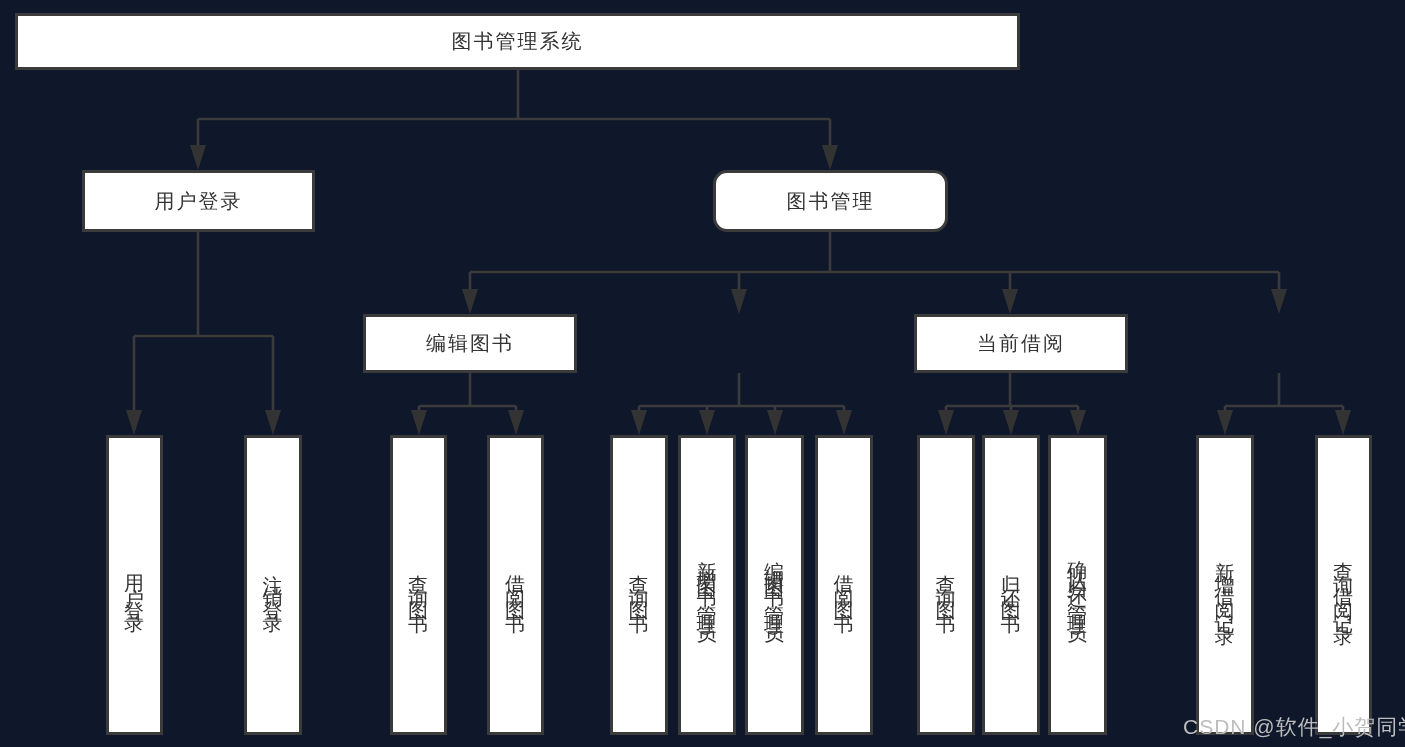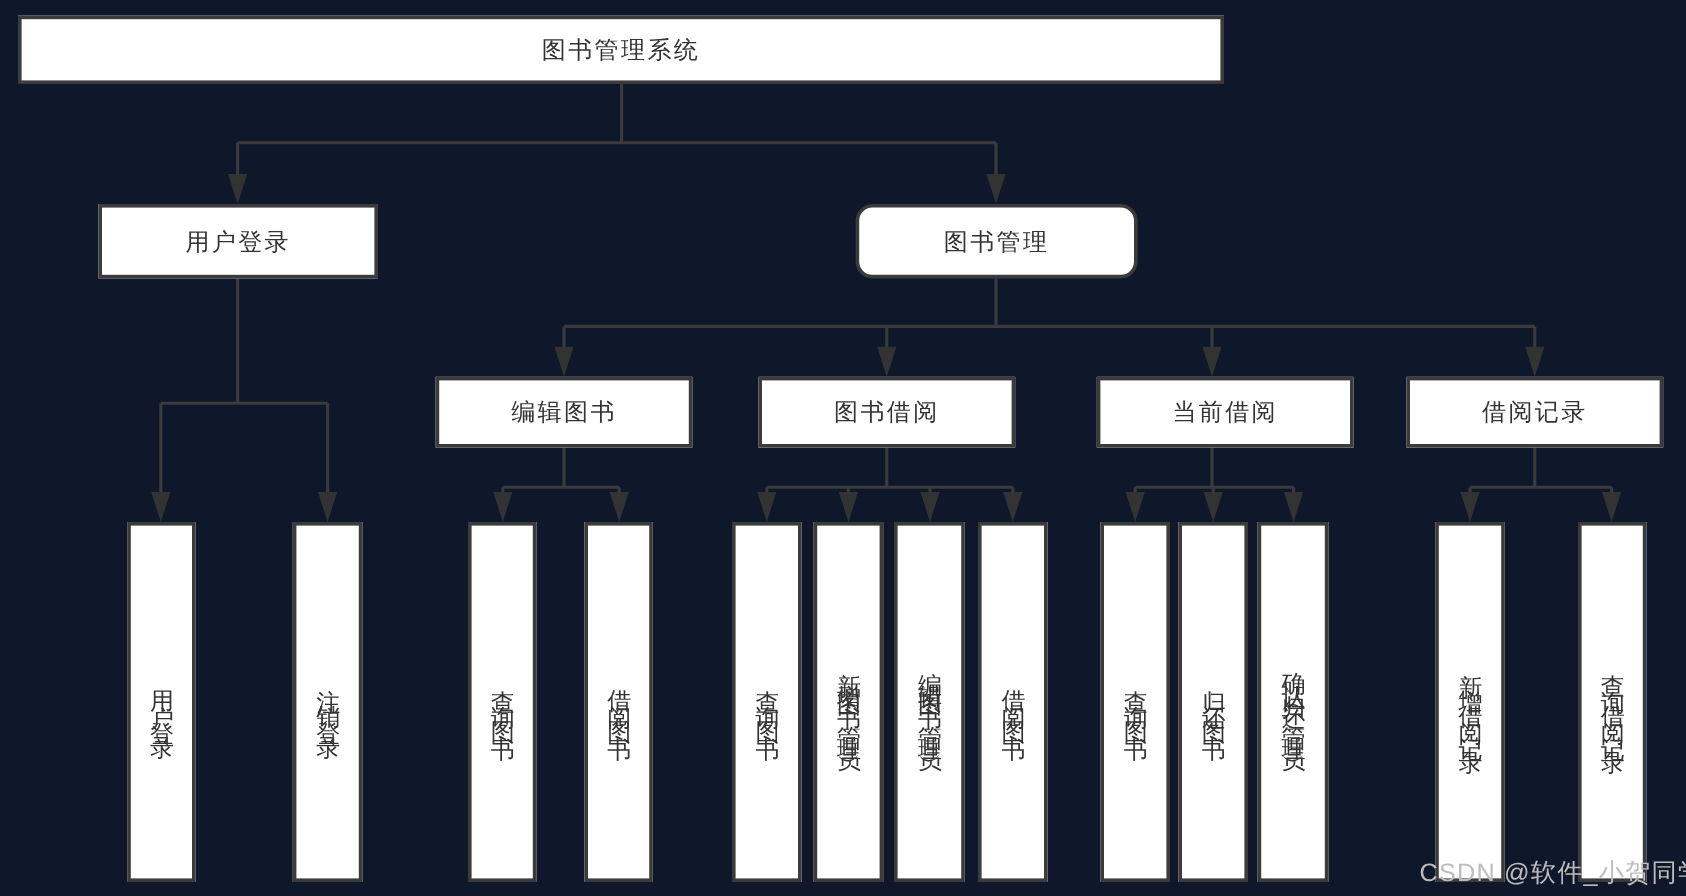--- a/index.html
+++ b/index.html
@@ -132,28 +132,22 @@
   <div class="node n-login">
     <span>用户登录</span>
   </div>
   <div class="node n-mgmt">
     <span>图书管理</span>
   </div>
 
   <div class="node n-rec">
     <span>编辑图书</span>
   </div>
-  <div class="node n-borrow">
-    <span>图书借阅</span>
-  </div>
   <div class="node n-cur">
     <span>当前借阅</span>
-  </div>
-  <div class="node n-record">
-    <span>借阅记录</span>
   </div>
 
   <div class="node leaf lf-1">
     <span>用户登录</span>
   </div>
   <div class="node leaf lf-2">
     <span>注销登录</span>
   </div>
 
   <div class="node leaf lf-3">

